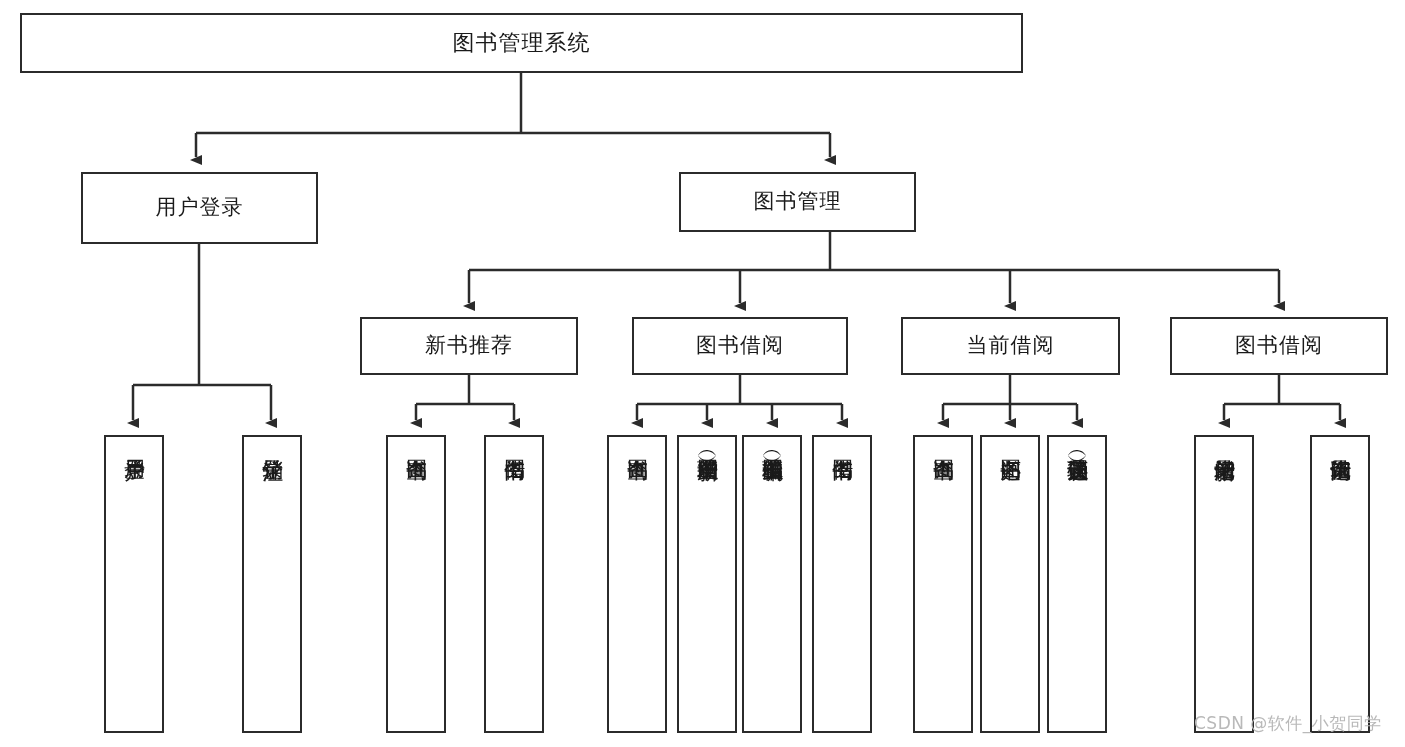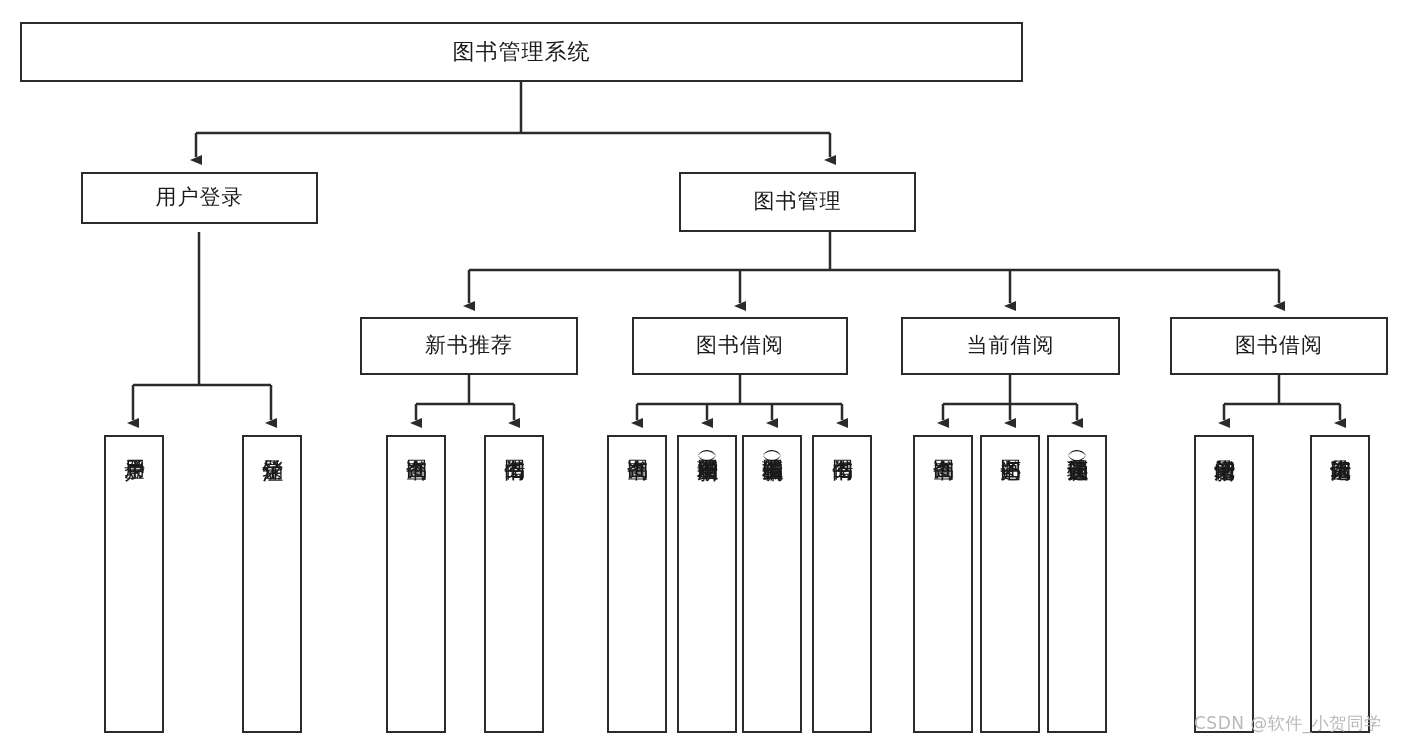--- a/index.html
+++ b/index.html
@@ -114,25 +114,25 @@
       <path d="M1010,404 L1010,420" marker-end="url(#arrow)"></path>
       <path d="M1077,404 L1077,420" marker-end="url(#arrow)"></path>
 
       <path d="M1279,375 L1279,404"></path>
       <path d="M1224,404 L1340,404"></path>
       <path d="M1224,404 L1224,420" marker-end="url(#arrow)"></path>
       <path d="M1340,404 L1340,420" marker-end="url(#arrow)"></path>
     </g>
   </svg>
 
-  <div class="node horiz root" style="left:20px; top:22px; width:1003px; height:60px;text-align:center;">
+  <div class="node horiz root" style="left:20px; top:13px; width:1003px; height:60px;text-align:center;">
     <span>图书管理系统</span>
   </div>
 
-  <div class="node horiz" style="left:81px; top:172px; width:237px; height:52px;justify-content:center;">
+  <div class="node horiz" style="left:81px; top:172px; width:237px; height:72px;justify-content:center;">
     <span>用户登录</span>
   </div>
   <div class="node horiz" style="left:679px; top:172px; width:237px; height:60px;">
     <span>图书管理</span>
   </div>
 
   <div class="node horiz" style="left:360px; top:317px; width:218px; height:58px;">
     <span>新书推荐</span>
   </div>
   <div class="node horiz" style="left:632px; top:317px; width:216px; height:58px;">

